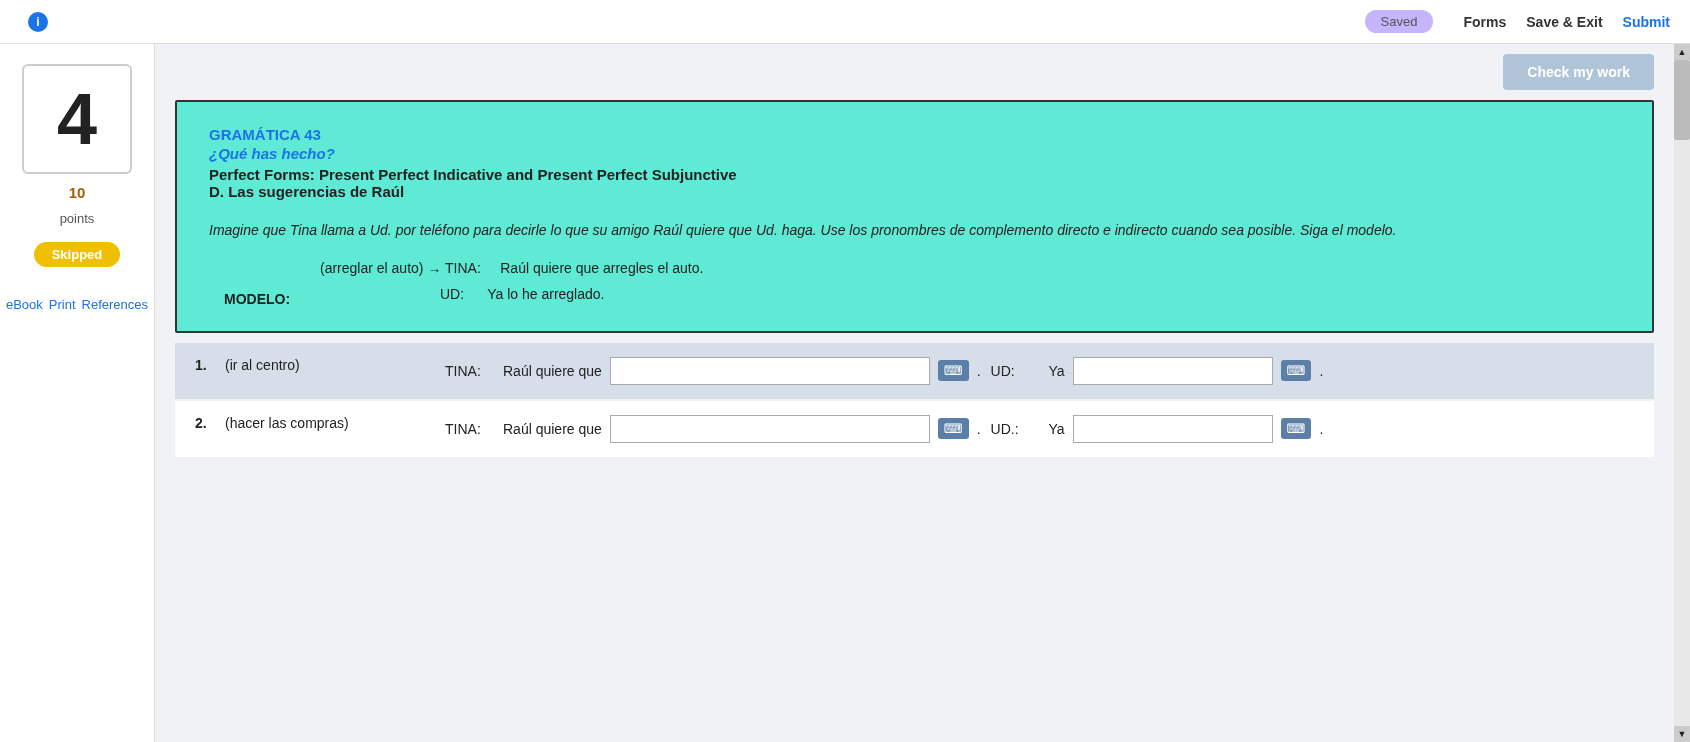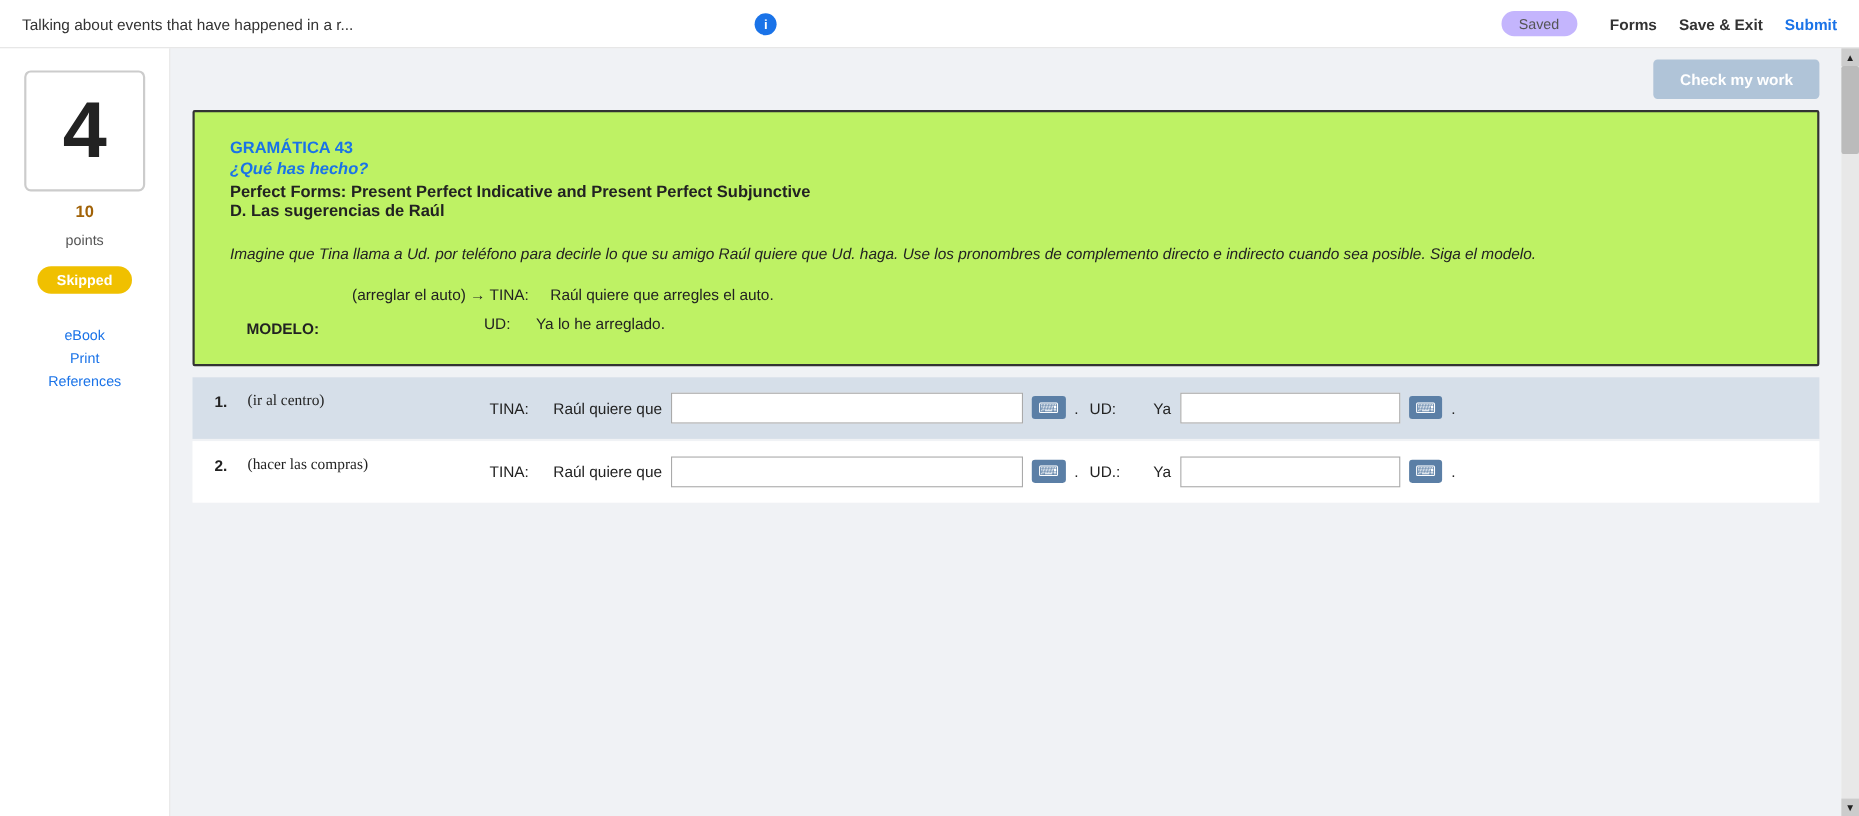--- a/index.html
+++ b/index.html
@@ -37,59 +37,59 @@
       width: 110px; height: 110px; border: 2px solid #ccc; border-radius: 6px;
       display: flex; align-items: center; justify-content: center;
       font-size: 72px; font-weight: bold; color: #222;
     }
     .points-label { font-size: 15px; color: #a16207; font-weight: bold; margin-top: 10px; }
     .points-sub { font-size: 13px; color: #555; }
     .skipped-badge {
       background: #f0c000; color: #fff; font-weight: bold; font-size: 13px;
       border-radius: 20px; padding: 5px 18px; margin-top: 6px;
     }
-    .sidebar-links { display: flex; flex-direction: column; align-items: center; gap: 6px; margin-top: 20px; }
+    .sidebar-links { display: flex; flex-direction: row; align-items: center; gap: 6px; margin-top: 20px; }
     .sidebar-link { color: #1a73e8; font-size: 13px; cursor: pointer; text-decoration: none; }
 
     
     .content-area {
       flex: 1; display: flex; flex-direction: column; overflow-y: auto;
       background: #f0f2f5; position: relative;
     }
 
     
     .check-btn-row { display: flex; justify-content: flex-end; padding: 10px 20px 0 20px; }
     .check-btn {
       background: #b0c4d8; color: #fff; border: none; border-radius: 4px;
       padding: 10px 24px; font-size: 14px; font-weight: bold; cursor: pointer;
     }
 
     
     .grammar-card {
-      background: #bef264; border: 2px solid #333; margin: 10px 20px 10px 20px;
+      background: #5eead4; border: 2px solid #333; margin: 10px 20px 10px 20px;
       padding: 24px 32px; border-radius: 2px;
     }
     .grammar-label { color: #1a73e8; font-weight: bold; font-size: 15px; }
     .grammar-subtitle { color: #1a73e8; font-weight: bold; font-style: italic; font-size: 15px; margin-top: 2px; }
     .grammar-title { font-weight: bold; font-size: 15px; margin-top: 4px; color: #222; }
     .grammar-section { font-weight: bold; font-size: 15px; color: #222; }
     .grammar-instructions { margin-top: 20px; font-size: 14px; color: #222; line-height: 1.5; font-style: italic; }
     .modelo-row { display: flex; align-items: flex-end; margin-top: 16px; gap: 16px; margin-left: 15px; }
     .modelo-label { font-weight: bold; font-size: 14px; min-width: 80px; }
     .modelo-content { font-size: 14px; line-height: 1.7; }
 
     
     .exercise-section { margin: 0 20px; }
     .exercise-row {
       background: #d6dfe9; padding: 14px 20px; margin-bottom: 2px;
       display: flex; align-items: flex-start; gap: 0;
     }
     .exercise-row.white { background: #fff; }
     .exercise-num { font-weight: bold; font-size: 14px; min-width: 30px; }
-    .exercise-hint { font-size: 14px; min-width: 220px; font-family: Liberation Serif, serif; }
+    .exercise-hint { font-size: 14px; min-width: 220px; }
     .exercise-fields { display: flex; flex-direction: row; gap: 10px; flex: 1; }
     .exercise-field-row { display: flex; align-items: center; gap: 8px; }
     .field-label { font-size: 14px; min-width: 50px; }
     .field-prefix { font-size: 14px; }
     .text-input {
       border: 1px solid #aaa; height: 28px; background: #fff; font-size: 13px;
       padding: 2px 6px; outline: none;
     }
     .text-input.long { width: 320px; }
     .text-input.short { width: 200px; }
@@ -97,21 +97,20 @@
       background: #5b7fa6; border: none; border-radius: 3px; padding: 3px 6px;
       cursor: pointer; display: inline-flex; align-items: center; justify-content: center;
     }
     .keyboard-icon { color: #fff; font-size: 13px; }
     .dot { font-size: 14px; }
   </style>
 </head>
 <body>
 
 <div class="topbar">
-  <span class="topbar-title">Talking about events that have happened in a r...</span>
   <span class="topbar-info-icon">i</span>
   <div style="flex:1"></div>
   <span class="topbar-saved">Saved</span>
   <div class="topbar-actions">
     <a class="topbar-link">Forms</a>
     <a class="topbar-link">Save &amp; Exit</a>
     <a class="topbar-link submit">Submit</a>
   </div>
 </div>
 

